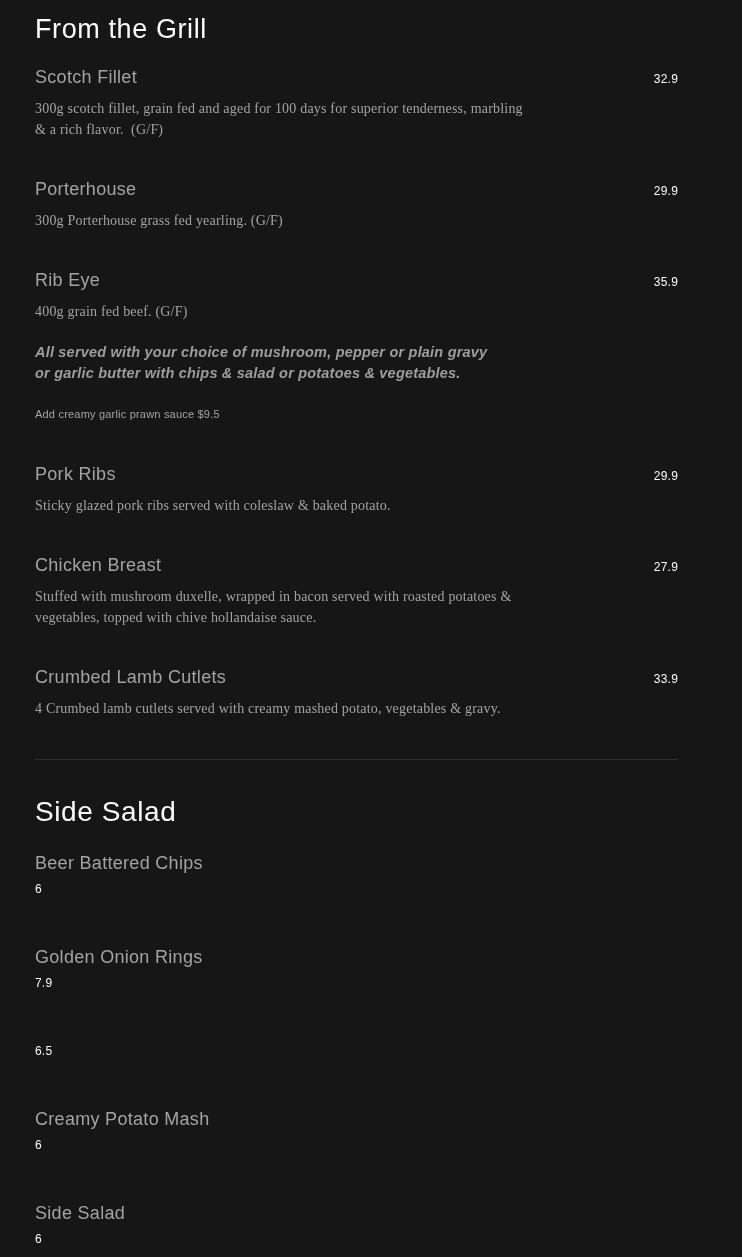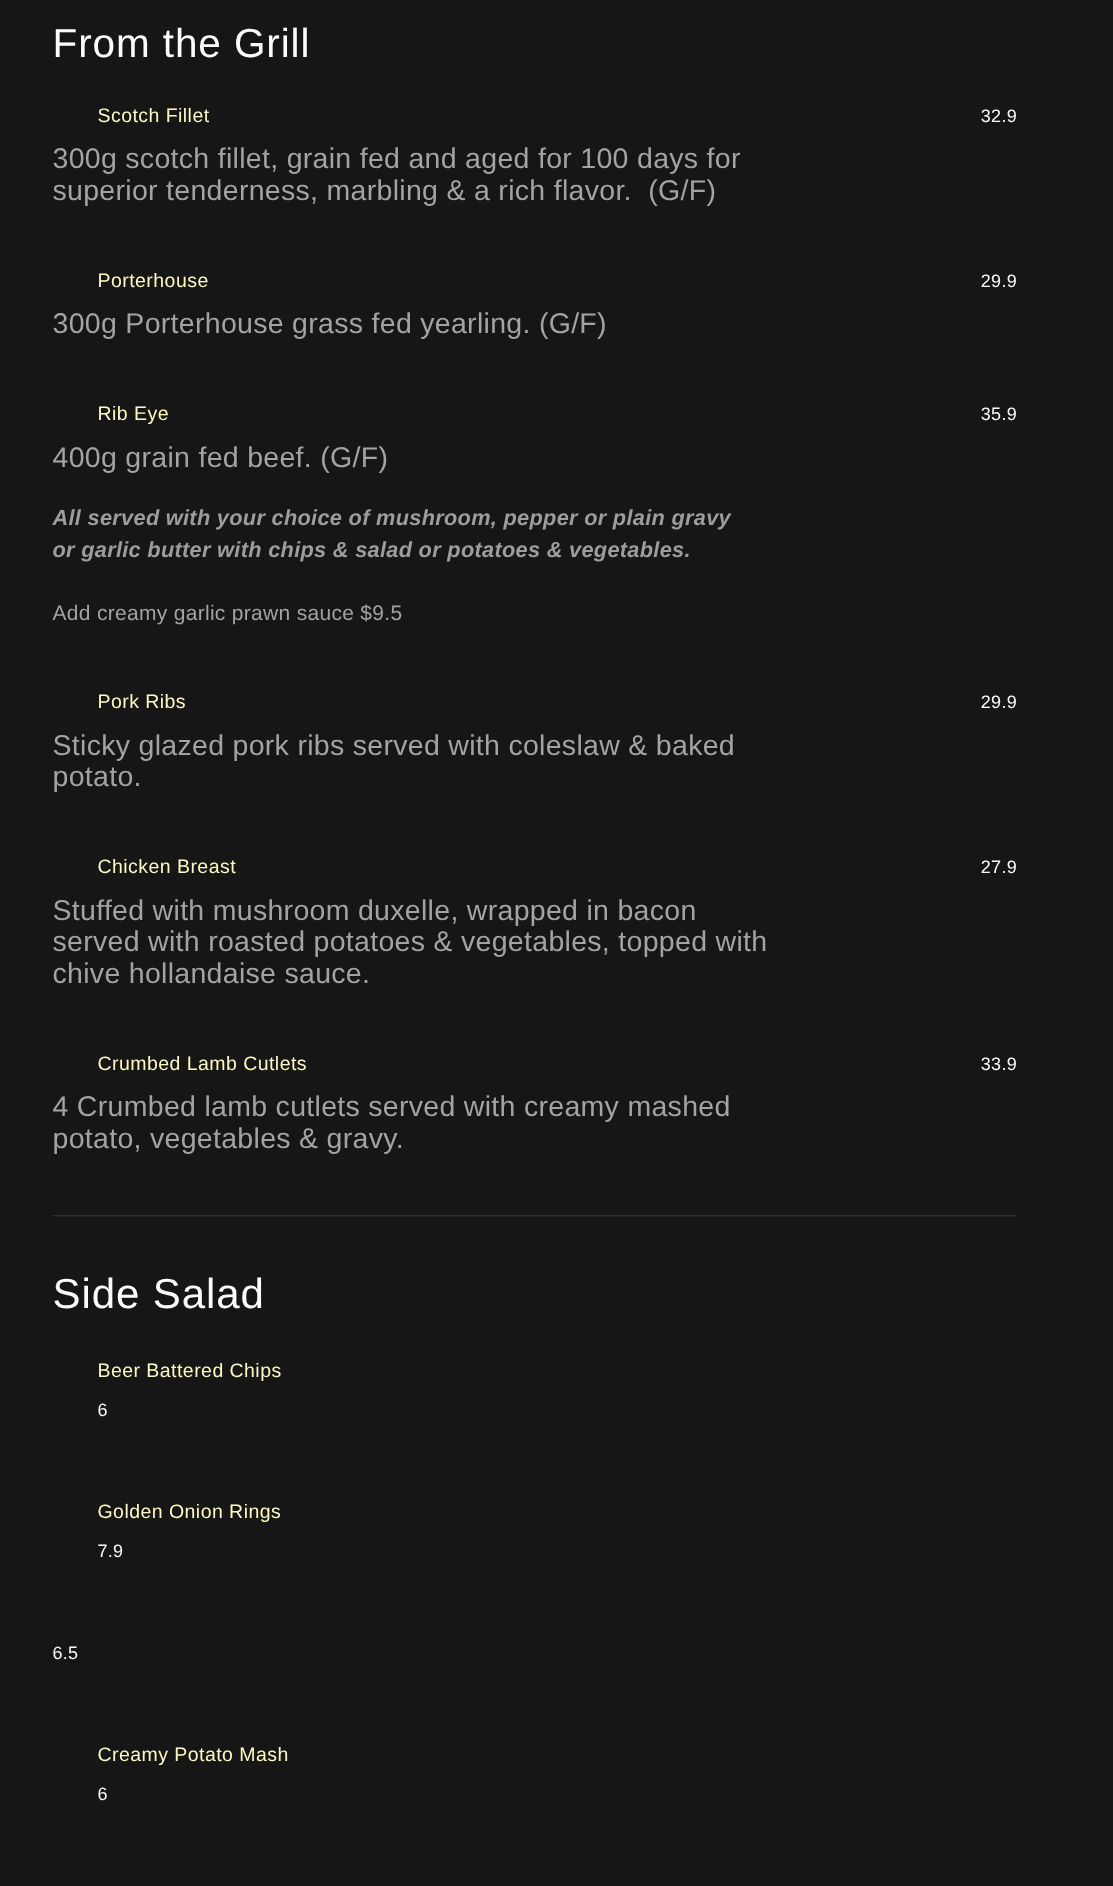--- a/index.html
+++ b/index.html
@@ -32,52 +32,52 @@
   }
   .dish { margin-bottom: 36px; }
   .dish.tight { margin-bottom: 20px; }
   .dish-head {
     display: flex;
     justify-content: space-between;
     align-items: baseline;
     line-height: 26px;
   }
   .dish-name {
-    font-size: 13px;
+    font-size: 18px;
     font-weight: 400;
     letter-spacing: 0.3px;
-    color: #fef9c3;
-    margin-left: 30px;
+    color: #a3a3a3;
   }
   .dish-price {
     font-size: 12px;
     font-weight: 400;
     color: #fafafa;
     letter-spacing: 0.2px;
   }
   .desc {
     margin-top: 6px;
     max-width: 490px;
-    font-size: 19px;
+    font-size: 14px;
     line-height: 21px;
     color: #a3a3a3;
     letter-spacing: 0.2px;
+    font-family: Liberation Serif, serif;
   }
   .note-strong {
     max-width: 470px;
     font-size: 14.5px;
     line-height: 21px;
     font-style: italic;
     font-weight: 700;
     color: #9d9d9d;
     letter-spacing: 0.2px;
     margin-bottom: 20px;
   }
   .note {
-    font-size: 14px;
+    font-size: 11px;
     line-height: 21px;
     color: #a3a3a3;
     letter-spacing: 0.2px;
     margin-bottom: 36px;
   }
   .divider {
     border: none;
     border-top: 1px solid #2e2e2e;
     margin-top: 40px;
   }

